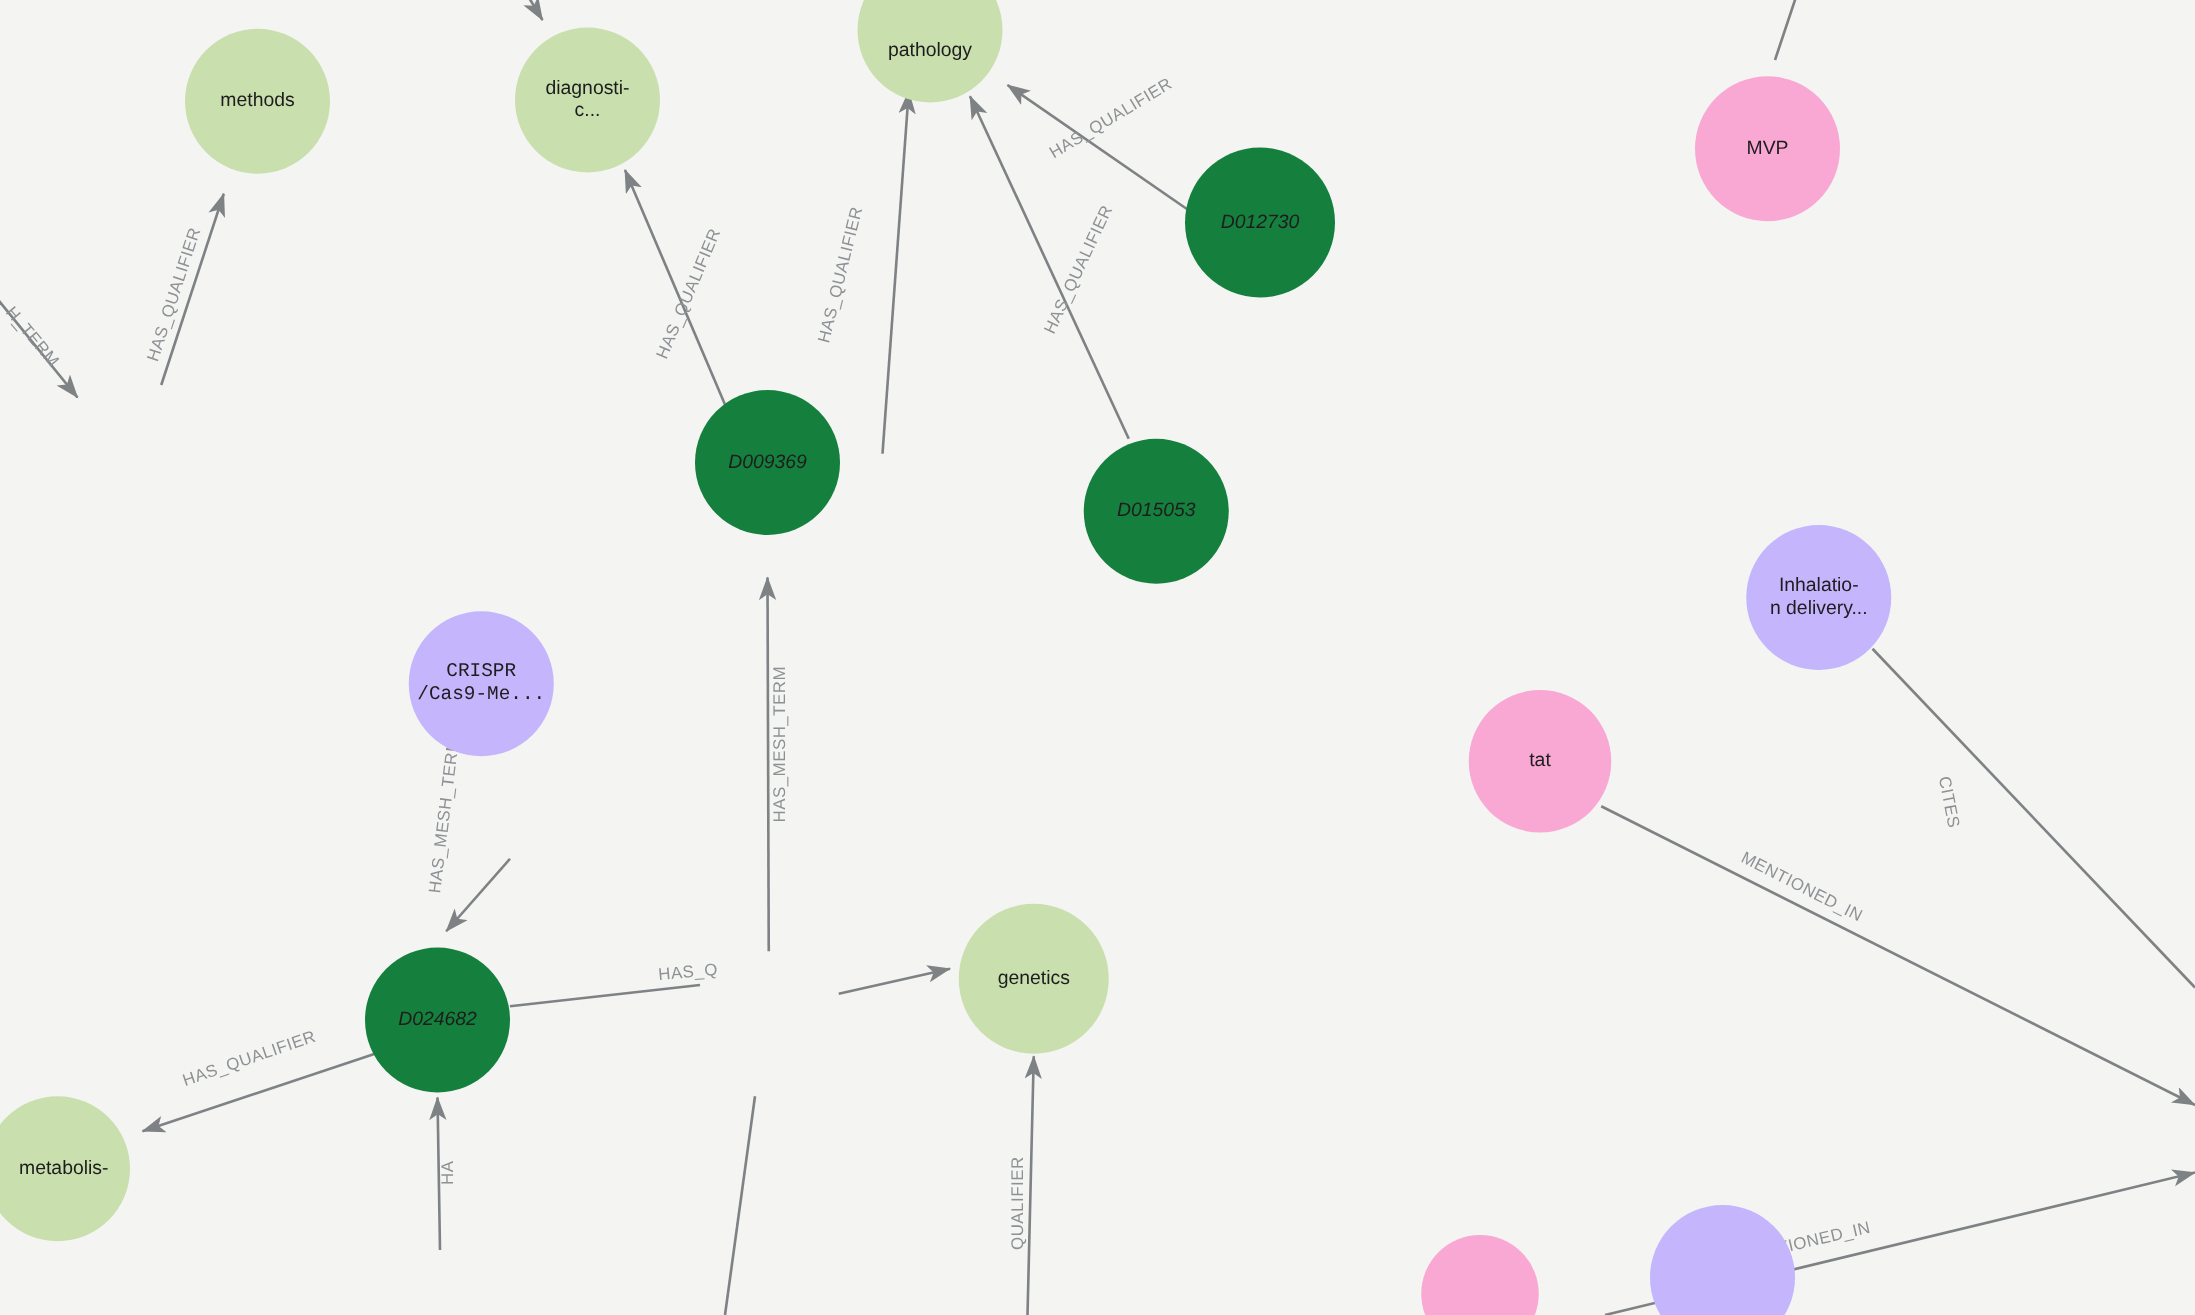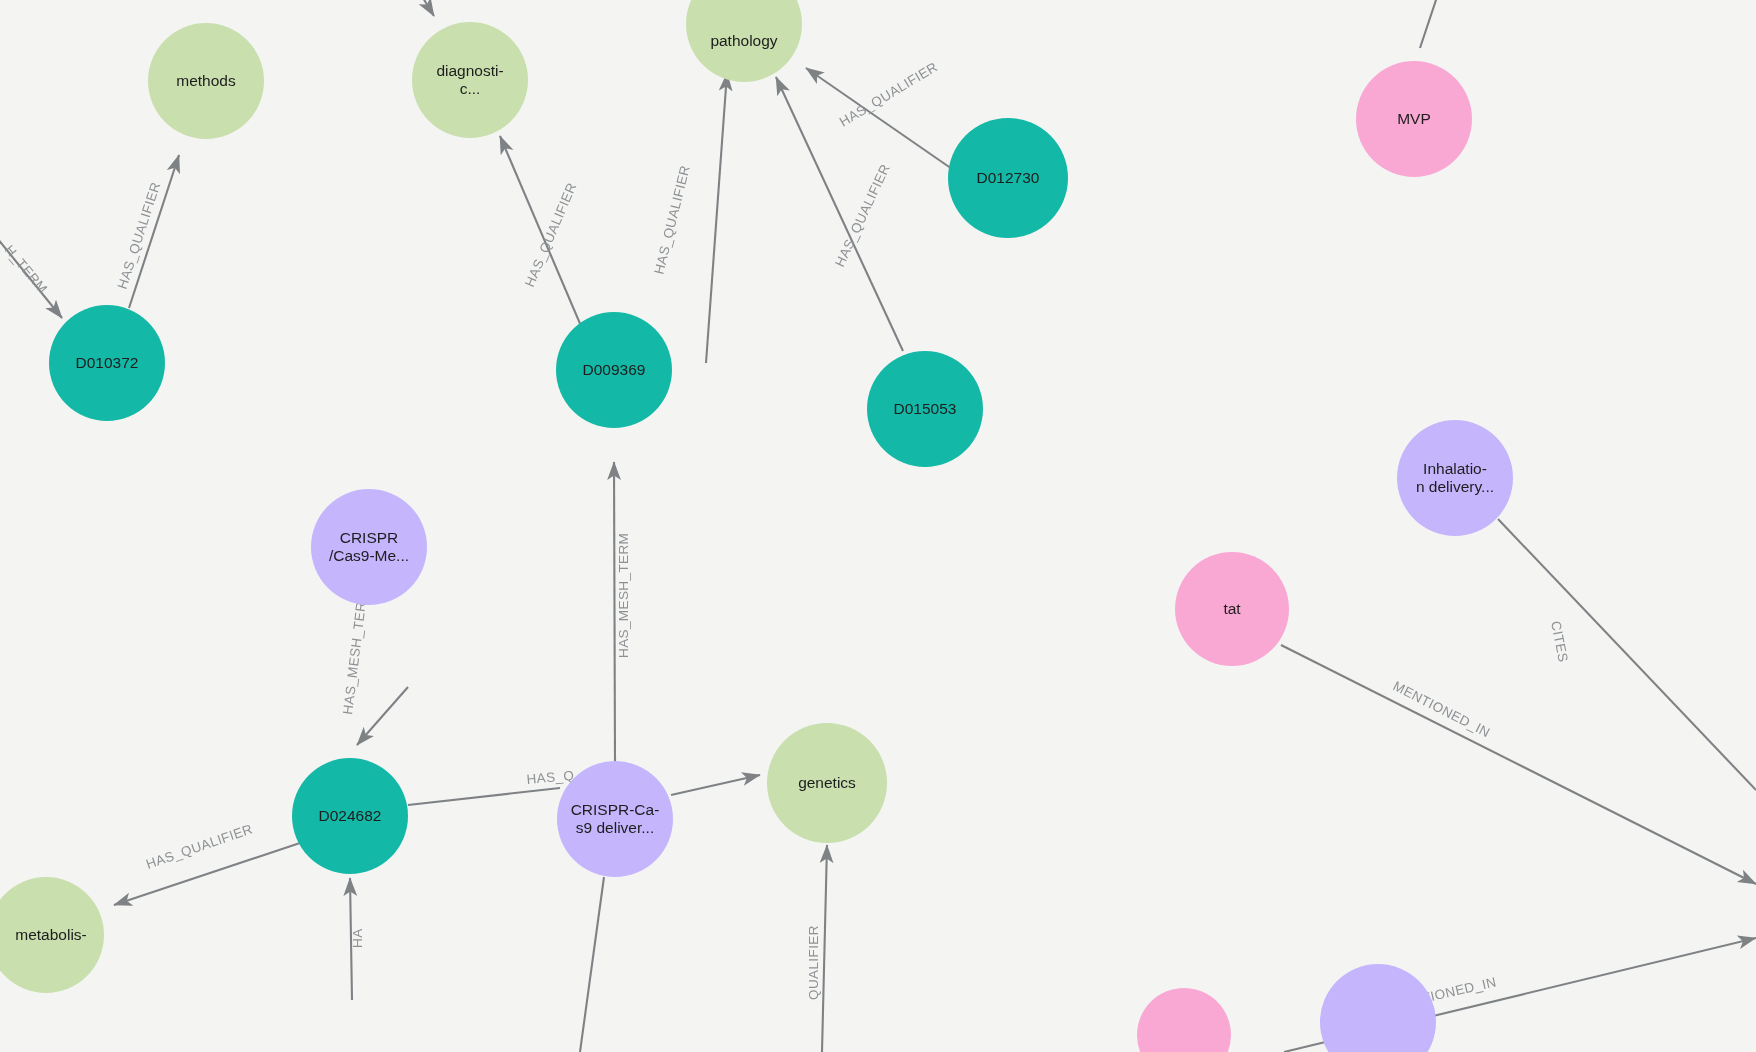--- a/index.html
+++ b/index.html
@@ -50,21 +50,21 @@
     padding: 2px;
     user-select: none;
   }
   .node-label {
     display: block;
     width: 100%;
     word-break: break-word;
     white-space: pre-line;
   }
   .node.green  { background: #c9dfae; }
-  .node.orange { background: #14b8a6; }
+  .node.orange { background: #15803d; font-style: italic; }
   .node.red    { background: #c4b5fd; }
   .node.salmon { background: #f9a8d4; }
 </style>
 </head>
 <body>
 
 <div id="graph-canvas">
 
   <svg id="edge-layer" viewBox="0 0 1756 1052" xmlns="http://www.w3.org/2000/svg">
     <defs>
@@ -179,58 +179,51 @@
   </div>
 
   <div class="node salmon" style="left:1356px; top:61px; width:116px; height:116px;">
     <span class="node-label">MVP</span>
   </div>
 
   <div class="node orange" style="left:948px; top:118px; width:120px; height:120px;">
     <span class="node-label">D012730</span>
   </div>
 
-  <div class="node orange" style="left:49px; top:305px; width:116px; height:116px;">
-    <span class="node-label">D010372</span>
-  </div>
 
   <div class="node orange" style="left:556px; top:312px; width:116px; height:116px;align-items:center;">
     <span class="node-label">D009369</span>
   </div>
 
   <div class="node orange" style="left:867px; top:351px; width:116px; height:116px;">
     <span class="node-label">D015053</span>
   </div>
 
   <div class="node red" style="left:1397px; top:420px; width:116px; height:116px;">
     <span class="node-label">Inhalatio-
 n delivery...</span>
   </div>
 
-  <div class="node red" style="left:311px; top:489px; width:116px; height:116px;">
+  <div class="node red" style="left:327px; top:489px; width:116px; height:116px;font-family:Liberation Mono, monospace;">
     <span class="node-label">CRISPR
 /Cas9-Me...</span>
   </div>
 
   <div class="node salmon" style="left:1175px; top:552px; width:114px; height:114px;">
     <span class="node-label">tat</span>
   </div>
 
   <div class="node green" style="left:767px; top:723px; width:120px; height:120px;">
     <span class="node-label">genetics</span>
   </div>
 
   <div class="node orange" style="left:292px; top:758px; width:116px; height:116px;text-align:center;">
     <span class="node-label">D024682</span>
   </div>
 
-  <div class="node red" style="left:557px; top:761px; width:116px; height:116px;">
-    <span class="node-label">CRISPR-Ca-
-s9 deliver...</span>
-  </div>
 
   <div class="node green" style="left:-12px; top:877px; width:116px; height:116px;">
     <span class="node-label" style="margin-left:10px;">metabolis-</span>
   </div>
 
   <div class="node salmon" style="left:1137px; top:988px; width:94px; height:94px;">
     <span class="node-label"></span>
   </div>
 
   <div class="node red" style="left:1320px; top:964px; width:116px; height:116px;">

